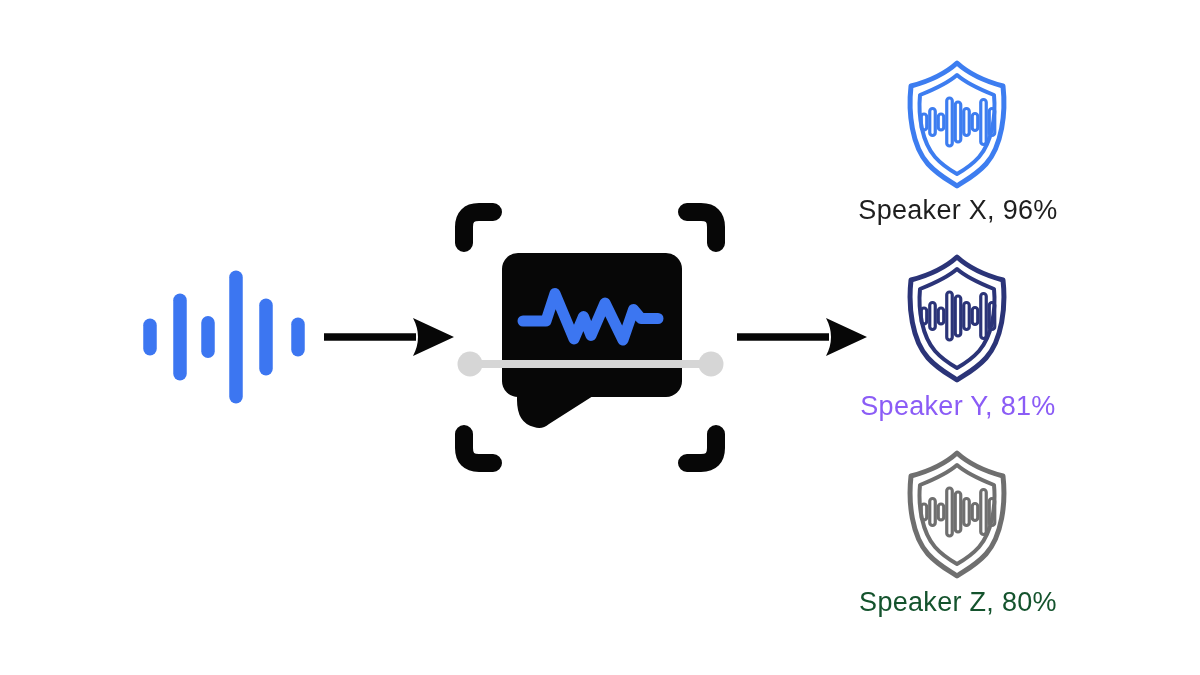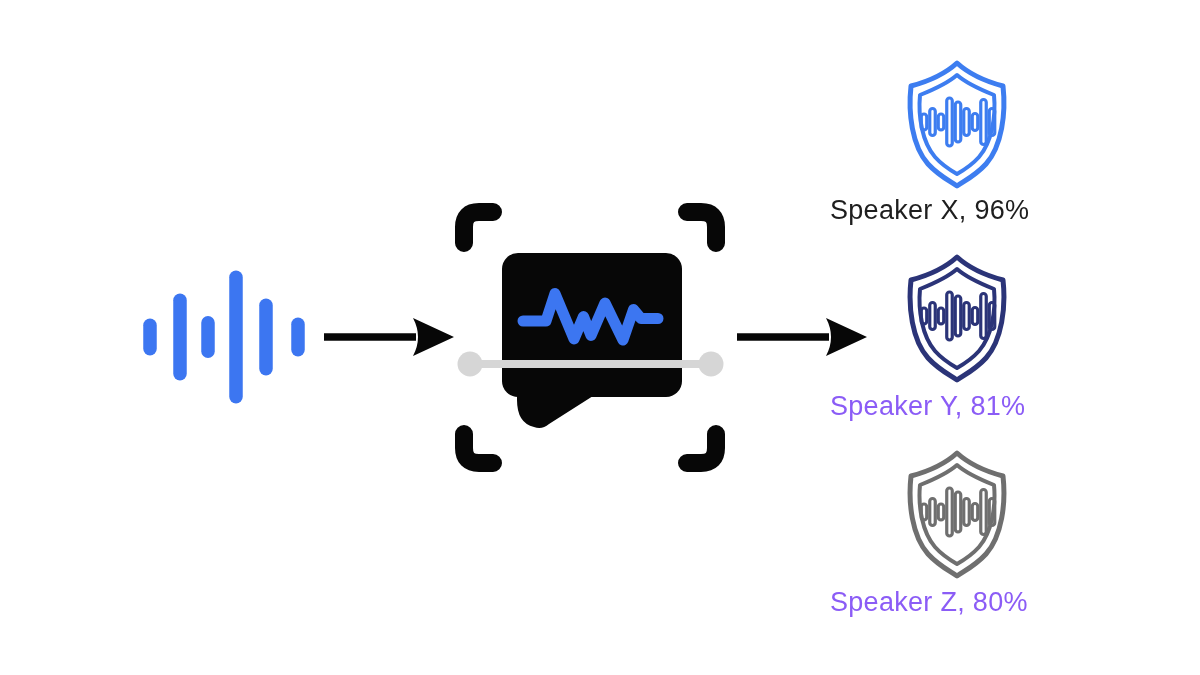--- a/index.html
+++ b/index.html
@@ -12,21 +12,21 @@
     width: 1200px;
     height: 675px;
     background: #ffffff;
     overflow: hidden;
   }
   .abs { position: absolute; }
   .result-label {
     position: absolute;
     left: 830px;
     width: 256px;
-    text-align: left;
+    text-align: center;
     font-size: 27px;
     font-weight: 500;
     letter-spacing: 0.3px;
     line-height: 30px;
     white-space: nowrap;
   }
 </style>
 </head>
 <body>
 
@@ -105,16 +105,16 @@
     <svg class="abs" style="left: 897px; top: 252px; color: rgb(43, 52, 120);" width="120" height="134">
       <use href="#shield-voiceprint" width="120" height="134"></use>
     </svg>
     <div class="result-label" style="top: 391px; color: #8b5cf6;">Speaker Y, 81%</div>
   </div>
 
   <div>
     <svg class="abs" style="left: 897px; top: 448px; color: rgb(111, 111, 111);" width="120" height="134">
       <use href="#shield-voiceprint" width="120" height="134"></use>
     </svg>
-    <div class="result-label" style="top: 587px; color: #8b5cf6;">Speaker Z, 80%</div>
+    <div class="result-label" style="top: 587px; color: #14532d;">Speaker Z, 80%</div>
   </div>
 
 </div>
 
 </body></html>

